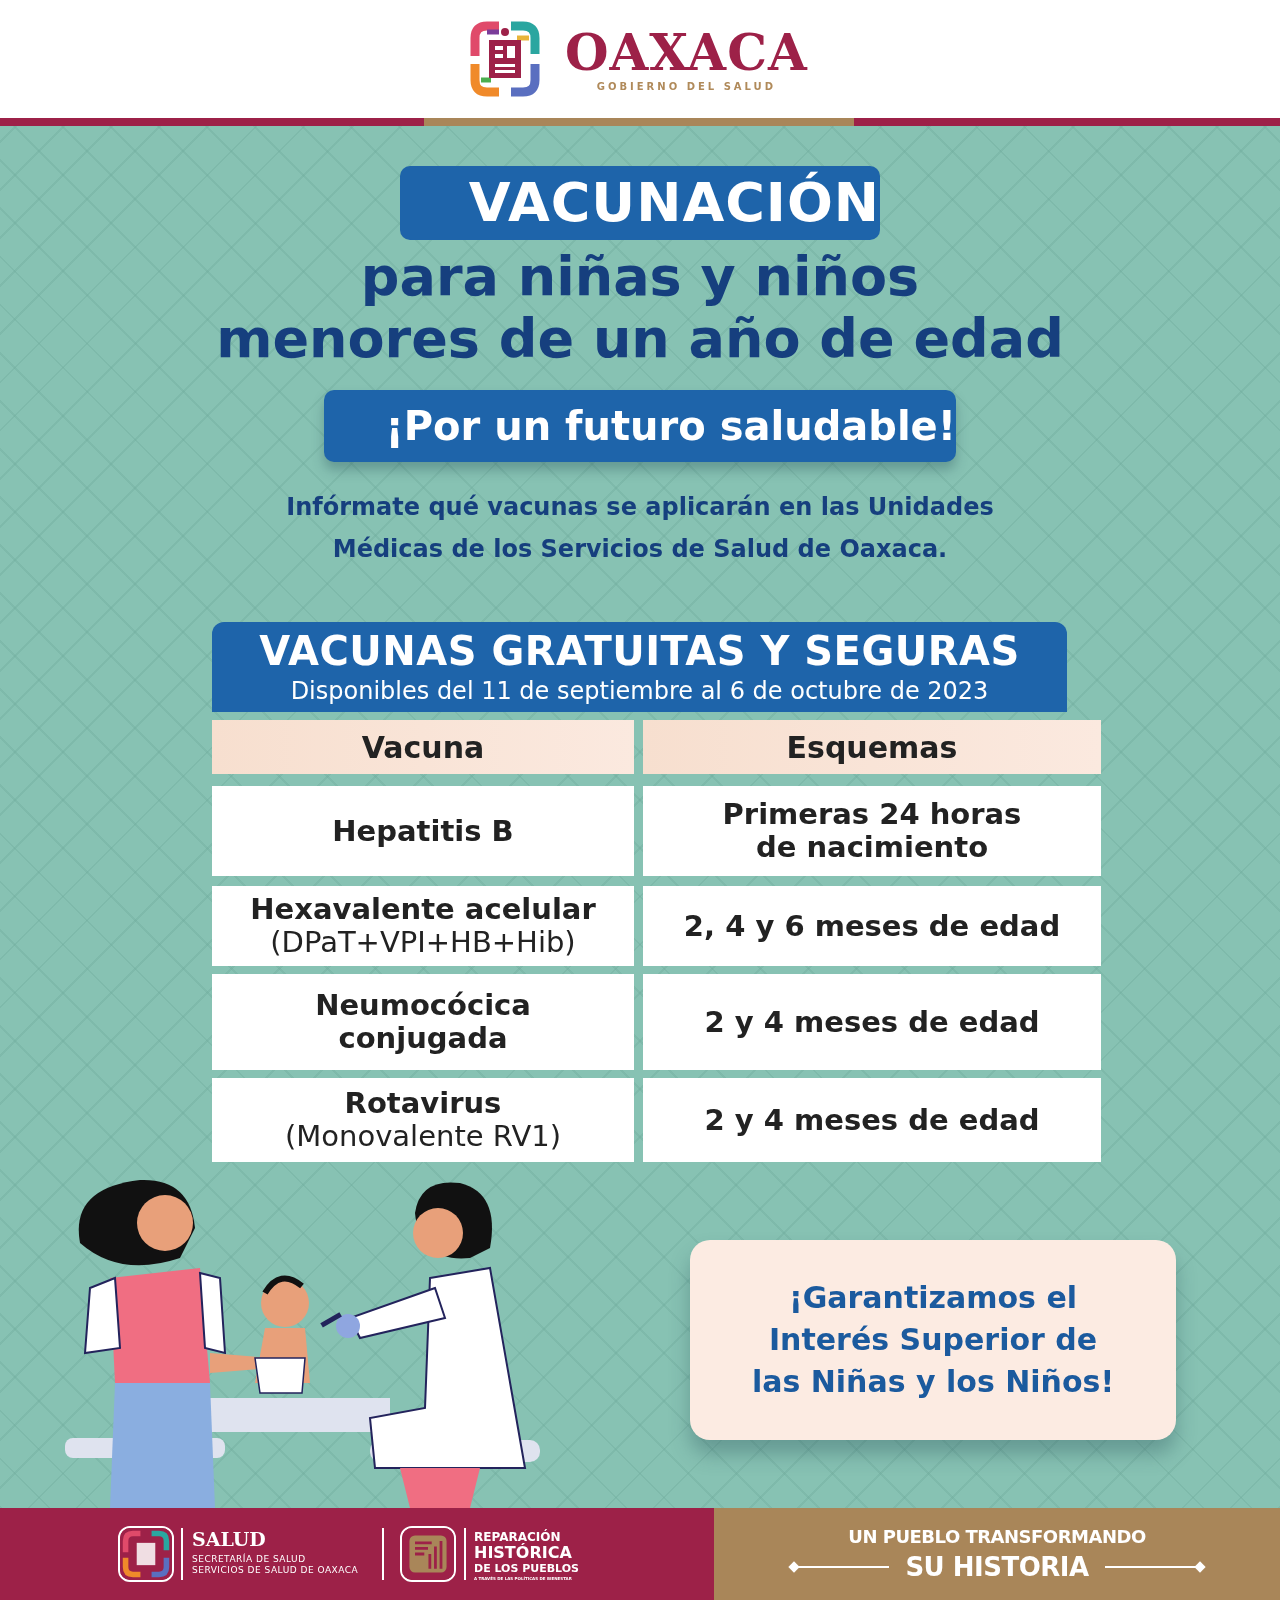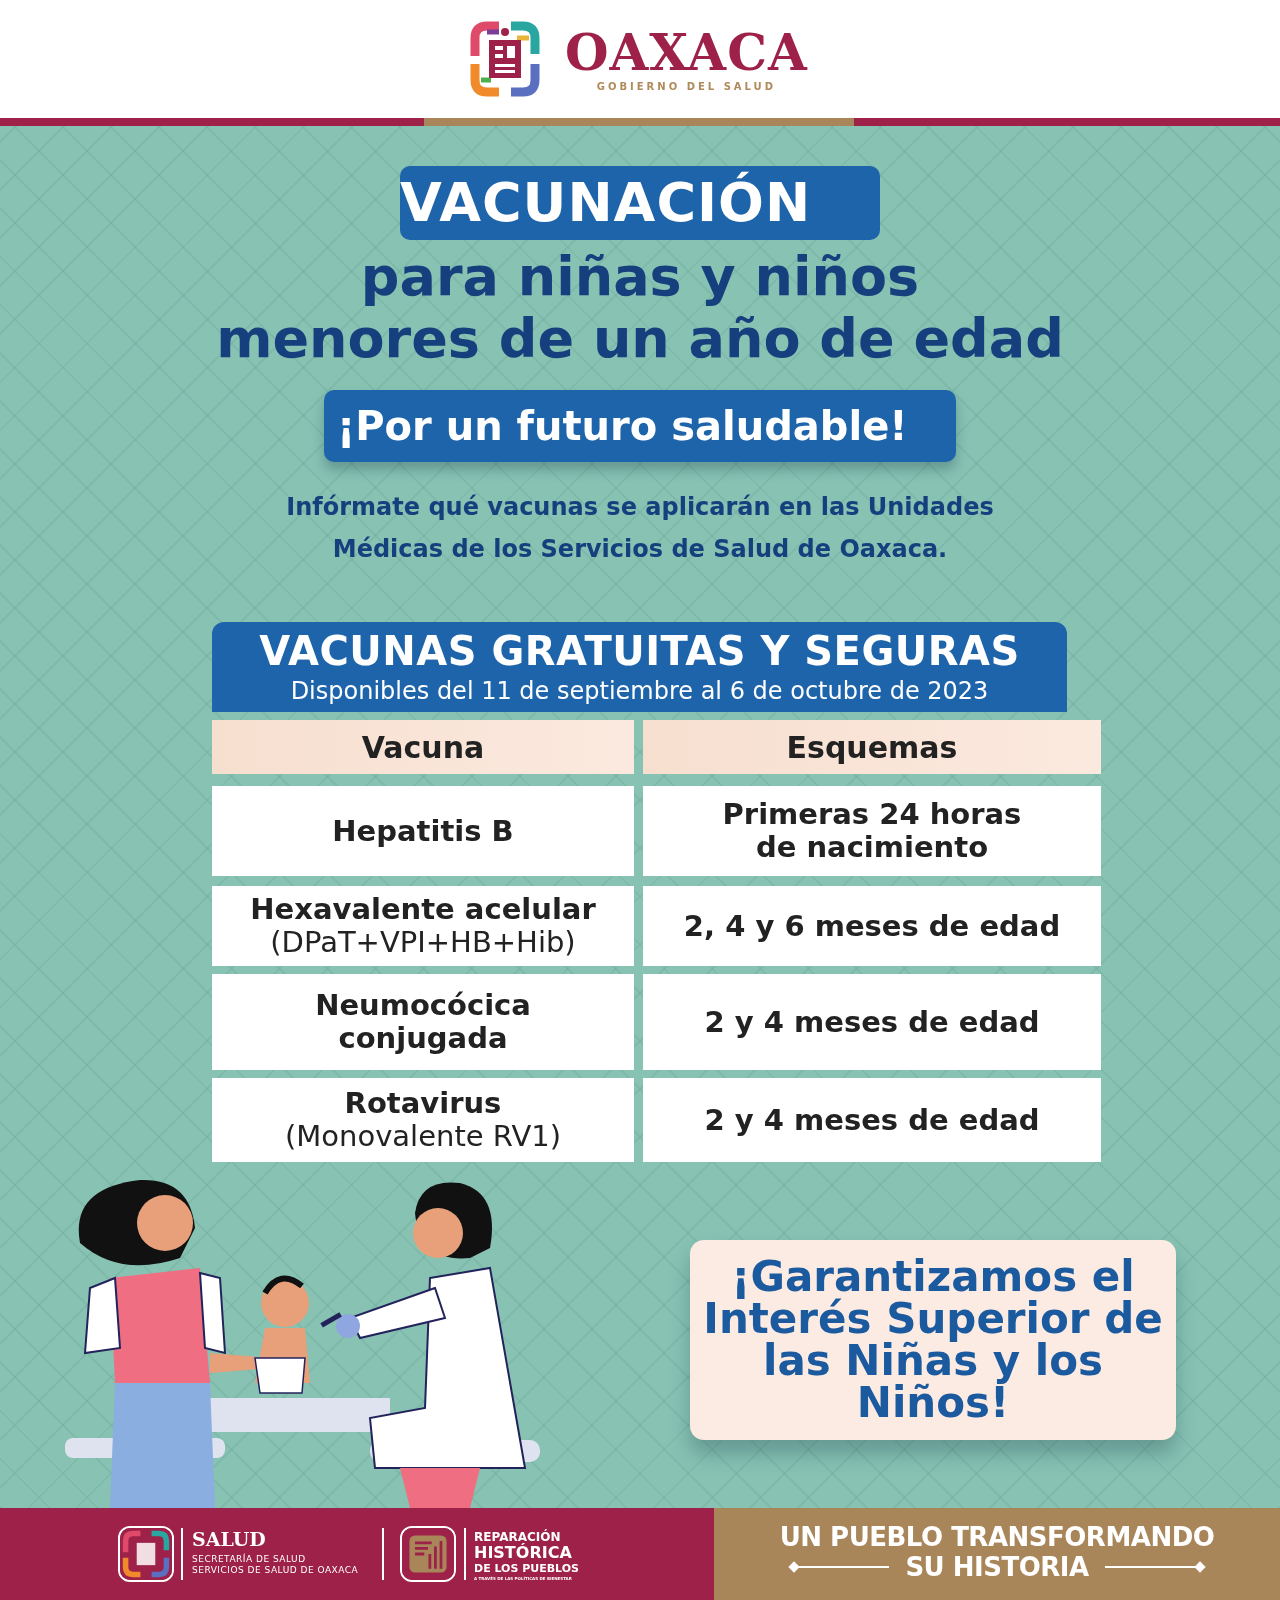--- a/index.html
+++ b/index.html
@@ -17,45 +17,45 @@
   .stripe.left { left: 0; width: 424px; background: #9d2148; }
   .stripe.mid { left: 424px; width: 430px; background: #a98659; }
   .stripe.right { left: 854px; width: 426px; background: #9d2148; }
 
   .main { position: absolute; left: 0; top: 126px; width: 1280px; height: 1382px; background-color: #87c2b3;
     background-image:
       repeating-linear-gradient(45deg, rgba(110,170,155,0.35) 0 2px, transparent 2px 34px),
       repeating-linear-gradient(-45deg, rgba(110,170,155,0.35) 0 2px, transparent 2px 34px);
   }
 
-  .pill { position: absolute; background: #1e64aa; border-radius: 10px; color: #fff; font-weight: bold; text-align: left; }
+  .pill { position: absolute; background: #1e64aa; border-radius: 10px; color: #fff; font-weight: bold; text-align: right; }
   .pill-title { left: 400px; top: 40px; width: 480px; height: 74px; font-size: 54px; line-height: 74px; letter-spacing: 1px; }
   .headline { position: absolute; left: 0; width: 1280px; text-align: center; color: #163f7e; font-weight: bold; font-size: 54px; line-height: 62px; }
   .headline.l1 { top: 120px; }
   .headline.l2 { top: 182px; }
   .pill-tag { left: 324px; top: 264px; width: 632px; height: 72px; font-size: 40px; line-height: 72px; box-shadow: 0 8px 12px rgba(40,80,90,0.35); padding-left: 13px; }
 
   .info { position: absolute; left: 40px; top: 360px; width: 1200px; text-align: center; color: #163f7e; font-weight: bold; font-size: 24px; line-height: 42px; }
 
   .table-head { position: absolute; left: 212px; top: 496px; width: 855px; height: 90px; background: #1e64aa; border-radius: 12px 12px 0 0; color: #fff; text-align: center; }
   .table-title { font-weight: bold; font-size: 40px; line-height: 50px; margin-top: 4px; letter-spacing: 0.5px; }
   .table-sub { font-size: 24px; line-height: 30px; }
 
   .cell { position: absolute; background: #fff; color: #222; display: flex; align-items: center; justify-content: center; text-align: center; font-weight: bold; font-size: 29px; line-height: 33px; }
   .cell.hdr { background: linear-gradient(90deg, #f7dfcf, #fbe9df); font-size: 30px; }
   .col1 { left: 212px; width: 422px; }
   .col2 { left: 643px; width: 458px; }
 
-  .callout { position: absolute; left: 690px; top: 1114px; width: 486px; height: 200px; background: #fcebe2; border-radius: 14px; box-shadow: 0 14px 20px rgba(40,80,90,0.35); display: flex; align-items: center; justify-content: center; text-align: center; color: #1b5a9e; font-weight: bold; font-size: 42px; line-height: 42px; }
+  .callout { position: absolute; left: 690px; top: 1114px; width: 486px; height: 200px; background: #fcebe2; border-radius: 20px; box-shadow: 0 14px 20px rgba(40,80,90,0.35); display: flex; align-items: center; justify-content: center; text-align: center; color: #1b5a9e; font-weight: bold; font-size: 30px; line-height: 42px; }
 
   .illus { position: absolute; left: 40px; top: 1042px; width: 530px; height: 340px; }
 
   .footer-left { position: absolute; left: 0; top: 1508px; width: 714px; height: 92px; background: #9d2148; }
   .footer-right { position: absolute; left: 714px; top: 1508px; width: 566px; height: 92px; background: #a98659; color: #fff; text-align: center; font-weight: bold; }
-  .slogan1 { font-size: 26px; line-height: 30px; margin-top: 14px; letter-spacing: -0.5px; }
+  .slogan1 { font-size: 18px; line-height: 30px; margin-top: 14px; letter-spacing: -0.5px; }
   .slogan2 { display: flex; align-items: center; justify-content: center; font-size: 26px; line-height: 30px; letter-spacing: -0.5px; }
   .slogan-rule { width: 95px; height: 2px; background: #fff; position: relative; margin: 0 16px; }
   .slogan-rule::before { content: ""; position: absolute; width: 8px; height: 8px; background: #fff; transform: rotate(45deg); top: -3px; }
   .slogan-rule.l::before { left: -4px; }
   .slogan-rule.r::before { right: -4px; }
 
   .f-logo { position: absolute; top: 18px; width: 56px; height: 56px; border-radius: 12px; border: 2px solid #fff; overflow: hidden; }
   .f-sep { position: absolute; top: 20px; width: 2px; height: 52px; background: #fff; }
   .salud-title { position: absolute; left: 192px; top: 20px; color: #fff; font-family: "DejaVu Serif", serif; font-weight: bold; font-size: 19px; }
   .salud-sub { position: absolute; left: 192px; top: 46px; color: #fff; font-size: 9px; line-height: 11px; letter-spacing: 0.5px; }

